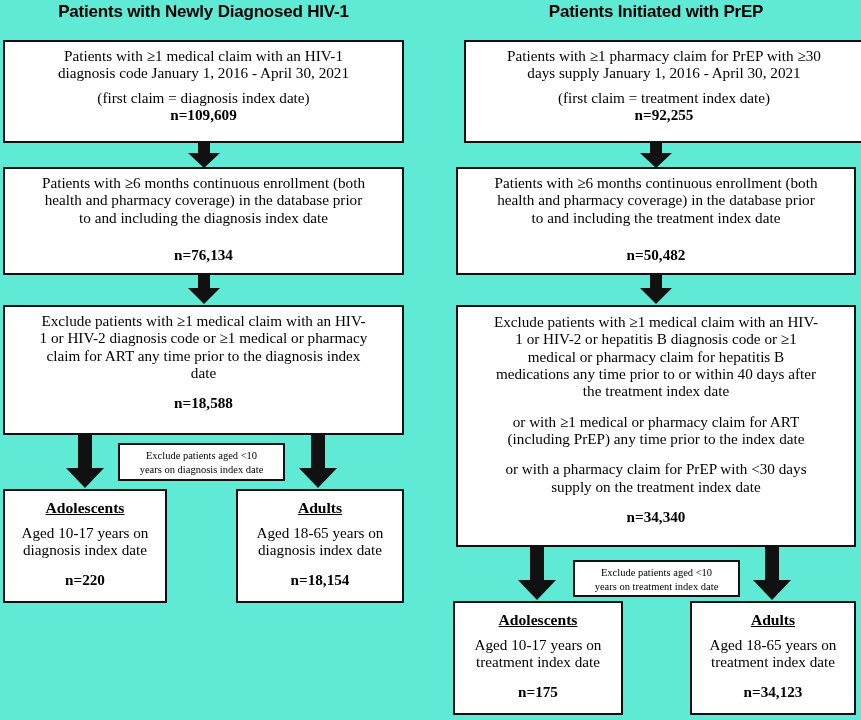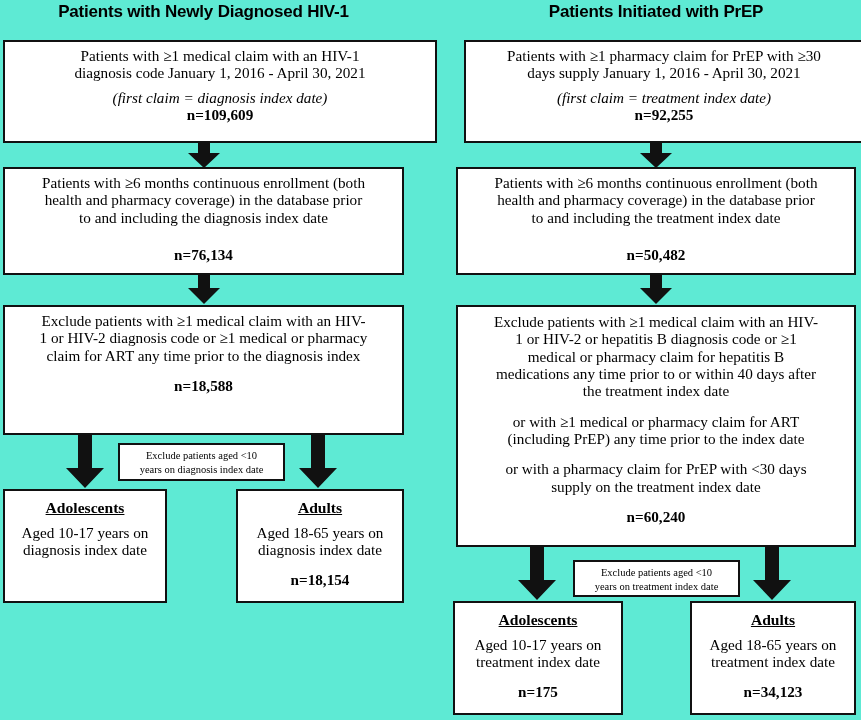--- a/index.html
+++ b/index.html
@@ -33,21 +33,20 @@
     box-sizing: border-box;
     border: 2.5px solid #111;
     background: #ffffff;
     text-align: center;
     line-height: 1.14;
     font-size: 15.2px;
     padding: 5px 6px 4px 6px;
   }
   .box .line { display: block; }
   .box .ital {
-    font-style: italic;
     display: block;
   }
   .box .nval {
     font-weight: bold;
     display: block;
   }
   .spacer-sm { height: 7px; }
   .spacer-md { height: 13px; }
   .spacer-lg { height: 20px; }
   .note-box {
@@ -73,21 +72,21 @@
   }
   .arrow svg { display: block; }
 </style>
 </head>
 <body>
 
 <div id="page">
 
   <div class="col-title" style="left:3px; top:2px; width:401px;">Patients with Newly Diagnosed HIV-1</div>
 
-  <div class="box" style="left:3px; top:40px; width:434px; height:103px;">
+  <div class="box" style="left:3px; top:40px; width:401px; height:103px;">
     <span class="line">Patients with ≥1 medical claim with an HIV-1</span>
     <span class="line">diagnosis code January 1, 2016 - April 30, 2021</span>
     <div class="spacer-sm"></div>
     <span class="ital">(first claim = diagnosis index date)</span>
     <span class="nval">n=109,609</span>
   </div>
 
   <div class="arrow" style="left:186px; top:142px;">
     <svg width="36" height="27" viewBox="0 0 36 27" aria-hidden="true">
       <polygon points="12,0 24,0 24,11 34,11 18,26 2,11 12,11" fill="#111111"></polygon>
@@ -105,20 +104,21 @@
   <div class="arrow" style="left:186px; top:275px;">
     <svg width="36" height="30" viewBox="0 0 36 30" aria-hidden="true">
       <polygon points="12,0 24,0 24,13 34,13 18,29 2,13 12,13" fill="#111111"></polygon>
     </svg>
   </div>
 
   <div class="box" style="left:3px; top:305px; width:401px; height:130px;">
     <span class="line">Exclude patients with ≥1 medical claim with an HIV-</span>
     <span class="line">1 or HIV-2 diagnosis code or ≥1 medical or pharmacy</span>
     <span class="line">claim for ART any time prior to the diagnosis index</span>
+    <span class="line">date</span>
     <div class="spacer-md"></div>
     <span class="nval">n=18,588</span>
   </div>
 
   <div class="arrow" style="left:66px; top:435px;">
     <svg width="40" height="54" viewBox="0 0 40 54" aria-hidden="true">
       <polygon points="12,0 26,0 26,33 38,33 19,53 0,33 12,33" fill="#111111"></polygon>
     </svg>
   </div>
 
@@ -132,20 +132,21 @@
     <span class="line">Exclude patients aged &lt;10</span>
     <span class="line">years on diagnosis index date</span>
   </div>
 
   <div class="box" style="left:3px; top:489px; width:164px; height:114px; padding-top:8px;">
     <span class="hdr">Adolescents</span>
     <div class="spacer-sm"></div>
     <span class="line">Aged 10-17 years on</span>
     <span class="line">diagnosis index date</span>
     <div class="spacer-md"></div>
+    <span class="nval">n=220</span>
   </div>
 
   <div class="box" style="left:236px; top:489px; width:168px; height:114px; padding-top:8px;">
     <span class="hdr">Adults</span>
     <div class="spacer-sm"></div>
     <span class="line">Aged 18-65 years on</span>
     <span class="line">diagnosis index date</span>
     <div class="spacer-md"></div>
     <span class="nval">n=18,154</span>
   </div>
@@ -186,21 +187,21 @@
     <span class="line">medical or pharmacy claim for hepatitis B</span>
     <span class="line">medications any time prior to or within 40 days after</span>
     <span class="line">the treatment index date</span>
     <div class="spacer-md"></div>
     <span class="line">or with ≥1 medical or pharmacy claim for ART</span>
     <span class="line">(including PrEP) any time prior to the index date</span>
     <div class="spacer-md"></div>
     <span class="line">or with a pharmacy claim for PrEP with &lt;30 days</span>
     <span class="line">supply on the treatment index date</span>
     <div class="spacer-md"></div>
-    <span class="nval">n=60,240</span>
+    <span class="nval">n=34,340</span>
   </div>
 
   <div class="arrow" style="left:518px; top:547px;">
     <svg width="40" height="54" viewBox="0 0 40 54" aria-hidden="true">
       <polygon points="12,0 26,0 26,33 38,33 19,53 0,33 12,33" fill="#111111"></polygon>
     </svg>
   </div>
 
   <div class="arrow" style="left:753px; top:547px;">
     <svg width="40" height="54" viewBox="0 0 40 54" aria-hidden="true">

